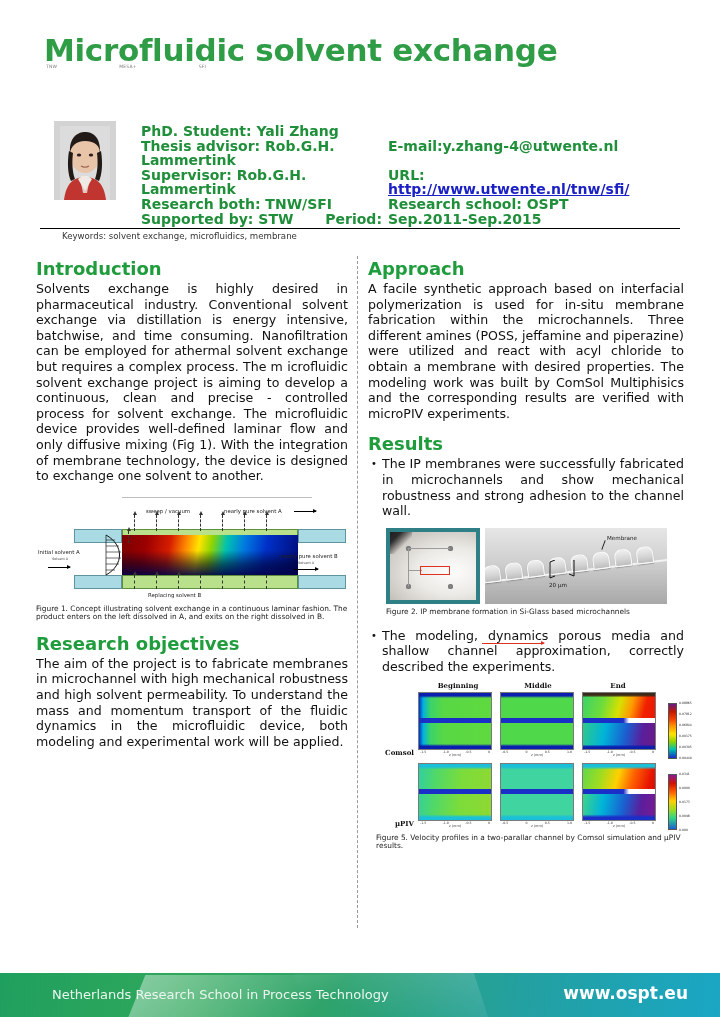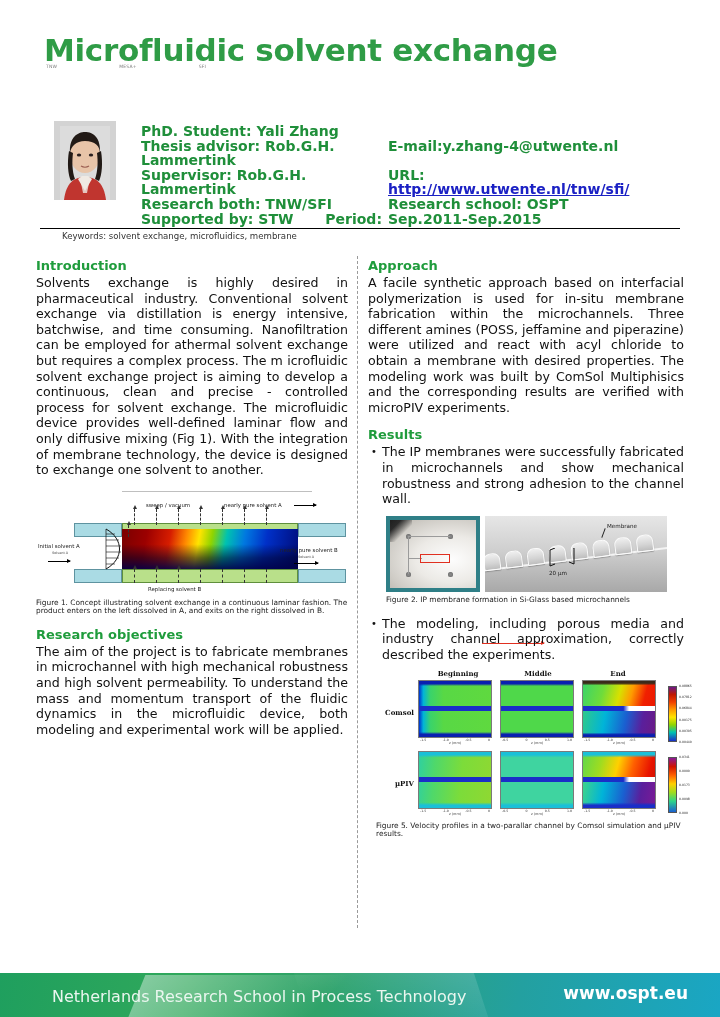--- a/index.html
+++ b/index.html
@@ -58,21 +58,21 @@
   
   .col-left  { position: absolute; left: 36px;  top: 258px; width: 312px; }
   .col-right { position: absolute; left: 368px; top: 258px; width: 316px; }
   .vdivider {
     position: absolute; left: 357px; top: 256px;
     width: 0; height: 672px;
     border-left: 1.6px dashed #9a9a9a;
   }
 
   h2.sec {
-    margin: 0 0 2px 0; font-size: 13px; font-weight: bold;
+    margin: 0 0 2px 0; font-size: 18px; font-weight: bold;
     color: #1f9c3c;
   }
   h2.sec.gap { margin-top: 12px; }
   p.body {
     margin: 0; font-size: 12.6px; line-height: 15.6px;
     color: #111; text-align: justify;
   }
   ul.bullets { margin: 1px 0 0 0; padding: 0 0 0 14px; list-style: none; }
   ul.bullets li {
     position: relative; font-size: 12.6px; line-height: 15.6px;
@@ -180,21 +180,21 @@
     border-bottom: 2px solid transparent;
   }
 
   
   .fig3 { margin-top: 6px; margin-left: 8px; position: relative; width: 306px; }
   .f3head { display: flex; margin-left: 42px; width: 240px; }
   .f3head span {
     flex: 1; text-align: center; font-size: 7px; font-weight: bold;
     font-family: "DejaVu Serif", "Liberation Serif", serif; color: #111;
   }
-  .f3row { display: flex; align-items: center; margin-top: 2px; }
+  .f3row { display: flex; align-items: flex-end; margin-top: 2px; }
   .f3rowlab {
     width: 42px; text-align: right; padding-right: 4px;
     font-size: 7px; font-weight: bold;
     font-family: "DejaVu Serif", "Liberation Serif", serif; color: #111;
   }
   .f3panels { display: flex; gap: 8px; }
   .panel { position: relative; width: 74px; }
   .panel .plot {
     position: relative; width: 74px; height: 58px;
     border: 0.7px solid #7a7a7a; overflow: hidden;
@@ -231,21 +231,21 @@
     background: linear-gradient(120deg, rgba(255,255,255,.42), rgba(255,255,255,0) 70%);
     transform: skewX(-22deg);
   }
   .footer .sheen2 {
     position: absolute; left: 300px; top: -16px; width: 180px; height: 70px;
     background: linear-gradient(200deg, rgba(255,255,255,.18), rgba(255,255,255,0) 75%);
     transform: skewX(18deg);
   }
   .footer .ftext {
     position: absolute; left: 52px; top: 14px;
-    font-size: 16px; color: #eaf6ef;
+    font-size: 13px; color: #eaf6ef;
   }
   .footer .furl {
     position: absolute; right: 32px; top: 10px;
     font-size: 17px; font-weight: bold; color: #ffffff;
   }
 </style>
 </head>
 <body>
 
 <div class="page">
@@ -416,21 +416,21 @@
           <path d="M27 0 L27 16 M27 0 L22 -2 M27 16 L22 14" stroke="#111" stroke-width="1" fill="none"></path>
         </svg>
         <div class="lbl" style="left:64px; top:54px;">20 µm</div>
       </div>
     </div>
     <div class="redpointer" style="position:absolute; left:114px; top:385px; width:62px;"></div>
 
     <div class="caption" style="margin-left:18px;">Figure 2. IP membrane formation in Si-Glass based microchannels</div>
 
     <ul class="bullets" style="margin-top:12px;">
-      <li>The modeling, including porous media and industry channel approximation, correctly described the experiments.</li>
+      <li>The modeling, dynamics porous media and shallow channel approximation, correctly described the experiments.</li>
     </ul>
 
     <div class="fig3">
       <div class="f3head">
         <span>Beginning</span>
         <span>Middle</span>
         <span>End</span>
       </div>
 
       <div class="f3row">

